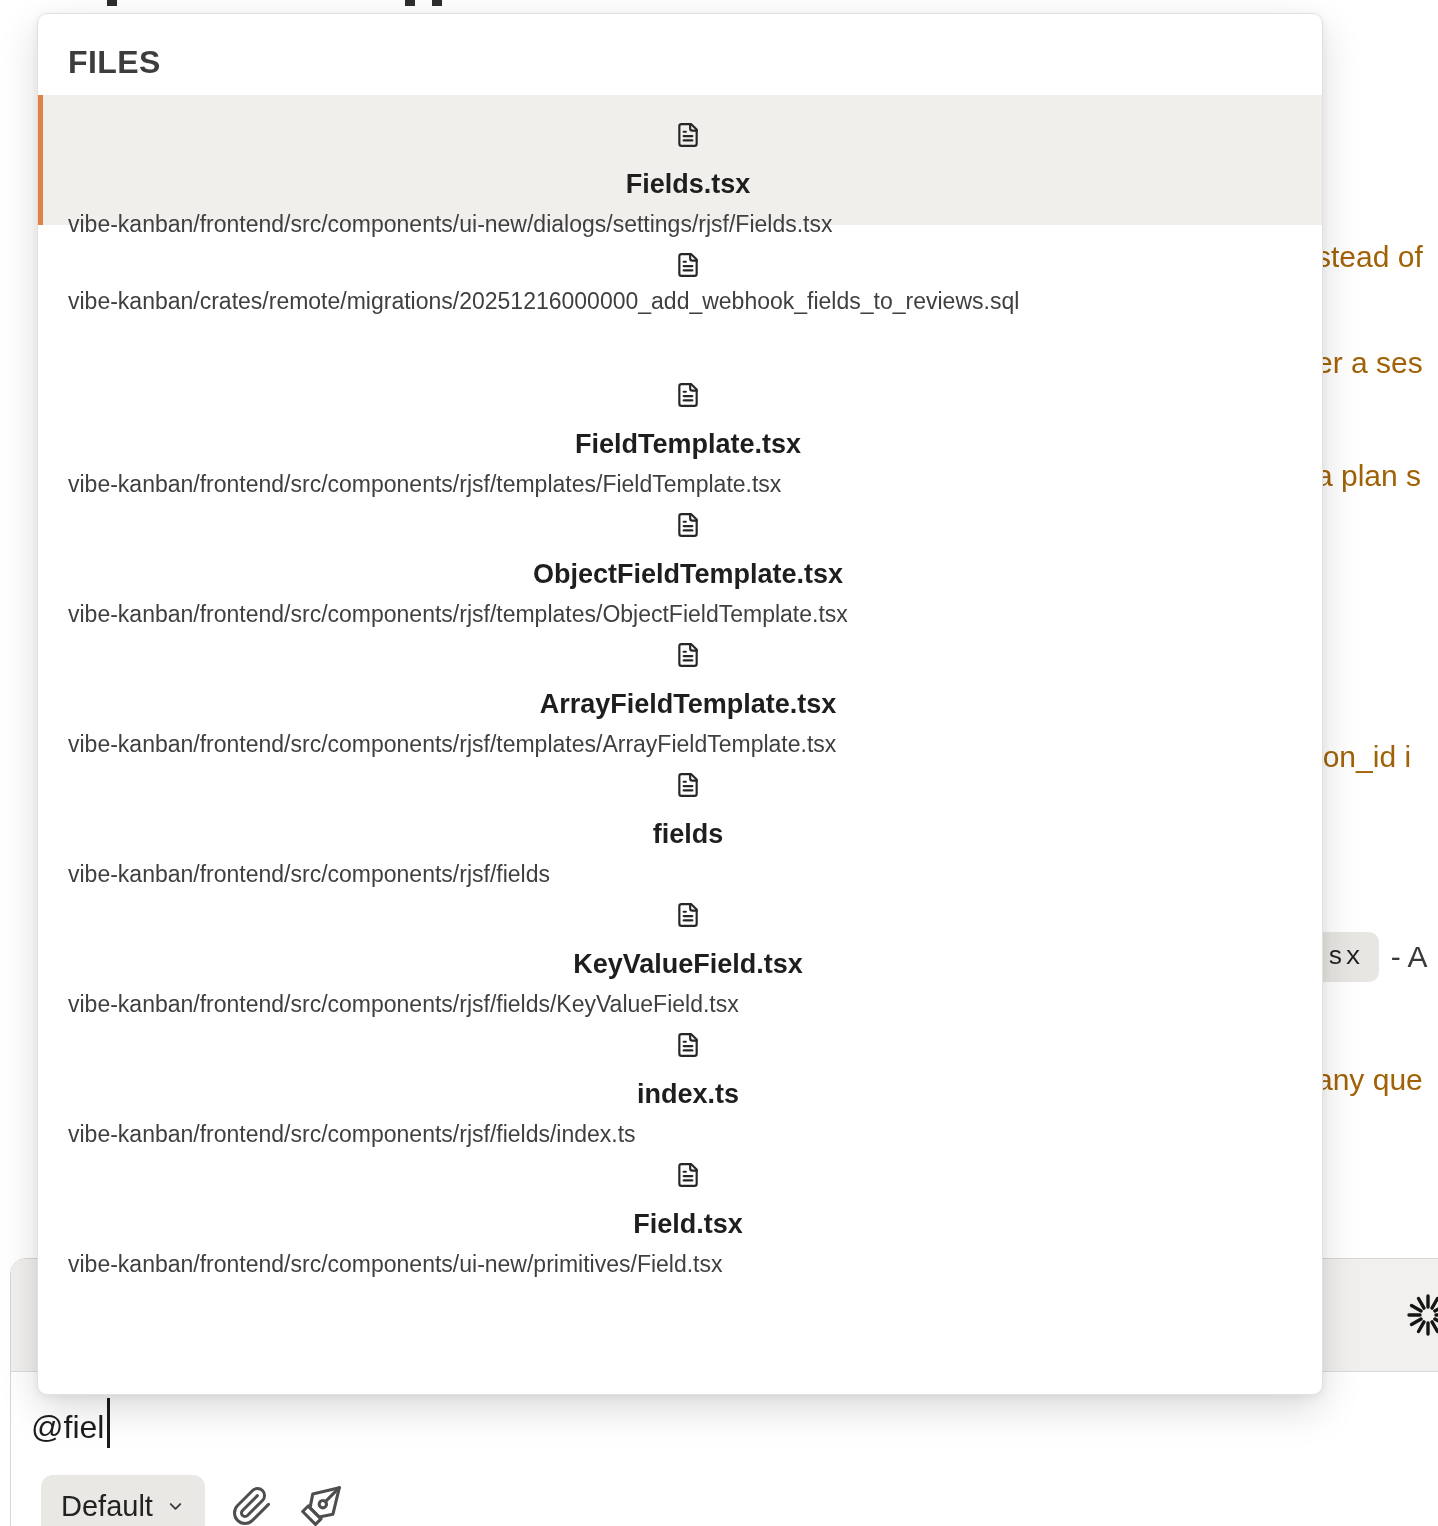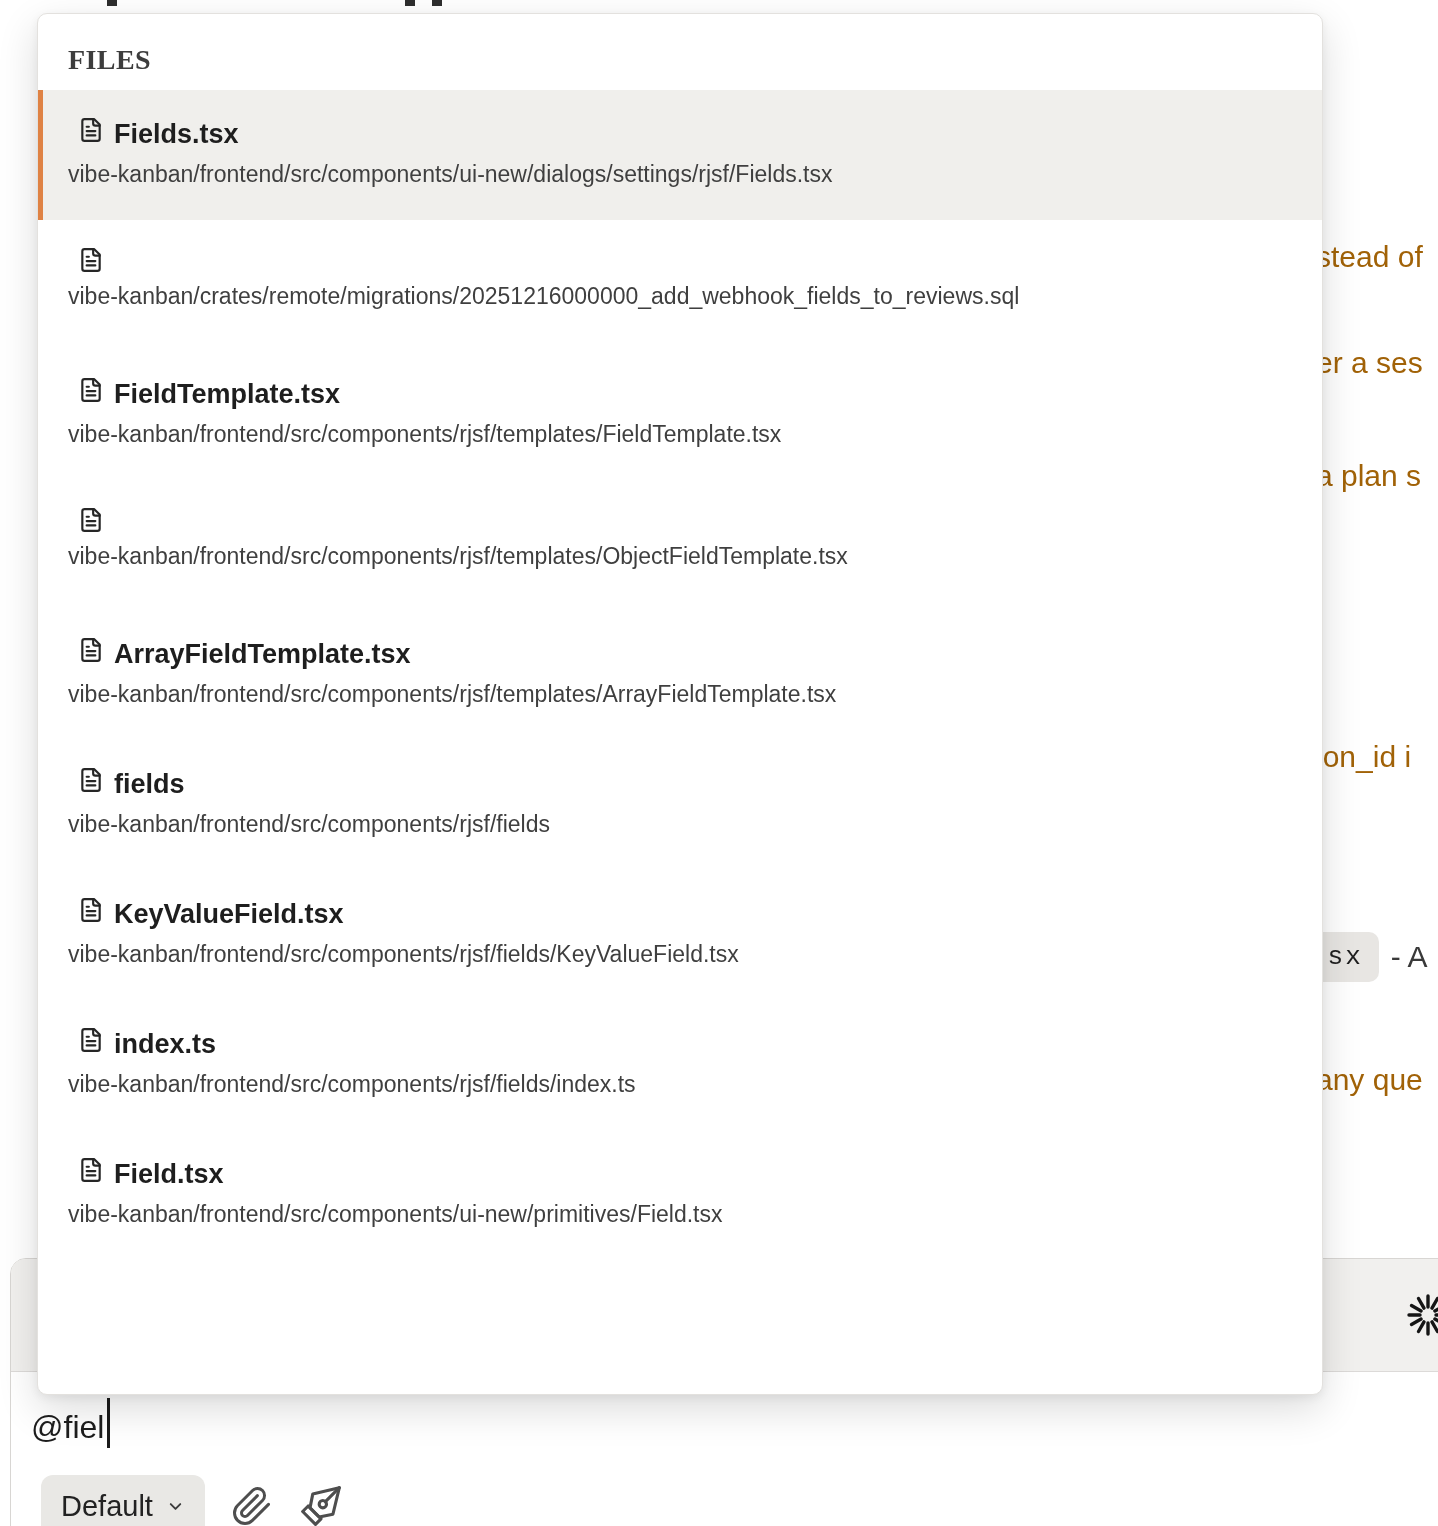--- a/index.html
+++ b/index.html
@@ -58,31 +58,31 @@
   .icon-btn{background:none;border:none;padding:0;cursor:pointer;display:flex;align-items:center;}
 
   
   .dropdown{
     position:absolute;left:37px;top:13px;width:1286px;height:1382px;z-index:10;
     background:#fff;border:1px solid #e3e1de;border-radius:10px;box-sizing:border-box;
     box-shadow:0 14px 40px rgba(0,0,0,.14),0 3px 10px rgba(0,0,0,.06);
     overflow:hidden;
   }
   .dropdown-header{
-    padding:30px 30px 14px;font-size:28px;font-weight:bold;
-    letter-spacing:.4px;color:#3d3d3d;font-family:Liberation Serif, serif;
+    padding:30px 30px 14px;font-size:32px;font-weight:bold;
+    letter-spacing:.4px;color:#3d3d3d;
   }
   .file-row{
     position:relative;height:130px;box-sizing:border-box;
     padding:27px 24px 0 30px;cursor:pointer;
   }
   .file-row .sel-bar{position:absolute;left:0;top:0;bottom:0;width:5px;background:transparent;}
   .file-row.selected{background:#f0efec;}
   .file-row.selected .sel-bar{background:#df8244;}
-  .file-title{display:flex;align-items:flex-start;gap:10px;padding-left:10px;line-height:34px;}
+  .file-title{display:flex;align-items:center;gap:19px;padding-left:10px;line-height:34px;flex-direction:column;}
   .file-icon{flex:none;color:#262626;}
   .file-name{
     font-size:27px;font-weight:bold;color:#1e1e1e;white-space:nowrap;
   }
   .file-path{
     margin-top:8px;line-height:30px;font-size:23px;color:#3f3f3f;white-space:nowrap;
   }
   svg{display:block;}
 </style>
 </head>
@@ -198,20 +198,21 @@
         <div class="file-row">
     <span class="sel-bar"></span>
     <div class="file-title">
       <svg class="file-icon" width="26" height="26" viewBox="0 0 24 24" fill="none" stroke="currentColor" stroke-width="2" stroke-linecap="round" stroke-linejoin="round">
         <path d="M15 2H6a2 2 0 0 0-2 2v16a2 2 0 0 0 2 2h12a2 2 0 0 0 2-2V7Z"></path>
         <path d="M14 2v4a2 2 0 0 0 2 2h4"></path>
         <path d="M16 13H8"></path>
               <path d="M16 17H8"></path>
               <path d="M10 9H8"></path>
       </svg>
+      <span class="file-name">ObjectFieldTemplate.tsx</span>
     </div>
     <div class="file-path">vibe-kanban/frontend/src/components/rjsf/templates/ObjectFieldTemplate.tsx</div>
   </div>
         <div class="file-row">
     <span class="sel-bar"></span>
     <div class="file-title">
       <svg class="file-icon" width="26" height="26" viewBox="0 0 24 24" fill="none" stroke="currentColor" stroke-width="2" stroke-linecap="round" stroke-linejoin="round">
         <path d="M15 2H6a2 2 0 0 0-2 2v16a2 2 0 0 0 2 2h12a2 2 0 0 0 2-2V7Z"></path>
         <path d="M14 2v4a2 2 0 0 0 2 2h4"></path>
         <path d="M16 13H8"></path>

